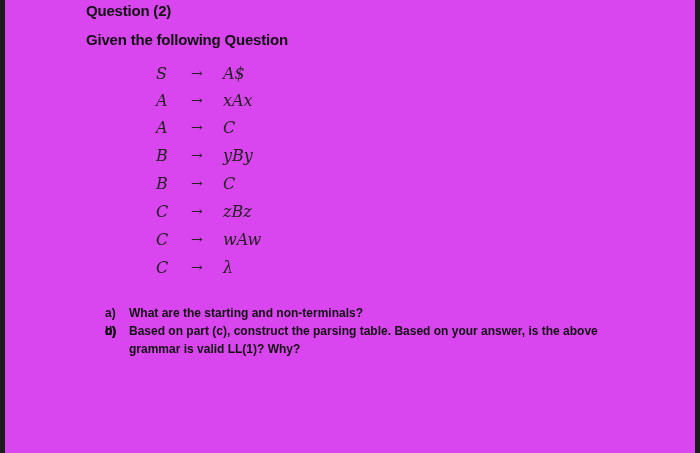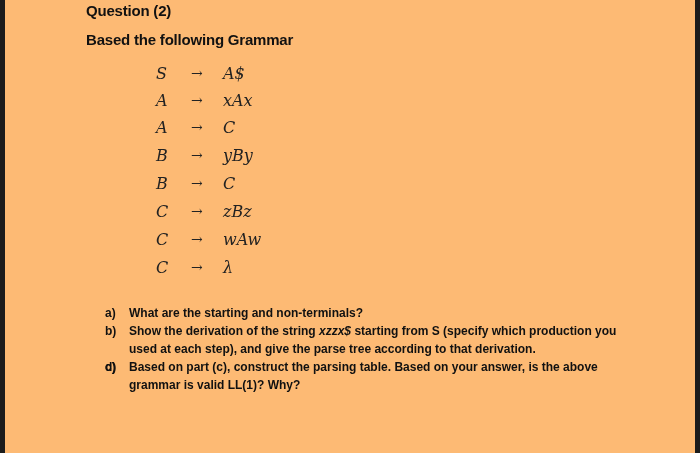--- a/index.html
+++ b/index.html
@@ -2,21 +2,21 @@
 <html><head>
   <meta charset="utf-8">
   <style>
     html, body { margin: 0; padding: 0; }
     body {
       width: 700px; height: 453px; position: relative; overflow: hidden;
       background: #1c1c1c;
     }
     .page {
       position: absolute; left: 5px; top: 0; width: 690px; height: 453px;
-      background: #fdba74;
+      background: #d946ef;
     }
     .sans { font-family: "Liberation Sans", "DejaVu Sans", sans-serif; color: #111; }
     .title {
       position: absolute; left: 81px; top: 2px;
       font-size: 15px; font-weight: bold; letter-spacing: -0.2px;
     }
     .subtitle {
       position: absolute; left: 81px; top: 31px;
       font-size: 15px; font-weight: bold; letter-spacing: -0.2px;
     }
@@ -35,21 +35,21 @@
     }
     .q { position: relative; padding-left: 24px; }
     .q .lbl { position: absolute; left: 0; top: 0; }
     .q .txt em { font-style: italic; }
   </style>
 </head>
 <body>
 
 <div class="page">
   <div class="title sans">Question (2)</div>
-  <div class="subtitle sans">Based the following Grammar</div>
+  <div class="subtitle sans">Given the following Question</div>
 
   <div class="grammar">
     <div class="prod" style="top:64px">
       <span class="lhs">S</span>
       <span class="arrow">→</span>
       <span class="rhs">A$</span>
     </div>
     <div class="prod" style="top:91px">
       <span class="lhs">A</span>
       <span class="arrow">→</span>
@@ -87,21 +87,20 @@
     </div>
   </div>
 
   <div class="questions sans">
     <div class="q">
       <span class="lbl">a)</span>
       <span class="txt">What are the starting and non-terminals?</span>
     </div>
     <div class="q">
       <span class="lbl">b)</span>
-      <span class="txt"><span>Show the derivation of the string </span><em>xzzx$</em><span> starting from S (specify which production you used at each step), and give the parse tree according to that derivation.</span></span>
     </div>
     <div class="q">
       <span class="lbl">c)</span>
     </div>
     <div class="q">
       <span class="lbl">d)</span>
       <span class="txt">Based on part (c), construct the parsing table. Based on your answer, is the above grammar is valid LL(1)? Why?</span>
     </div>
   </div>
 </div>

